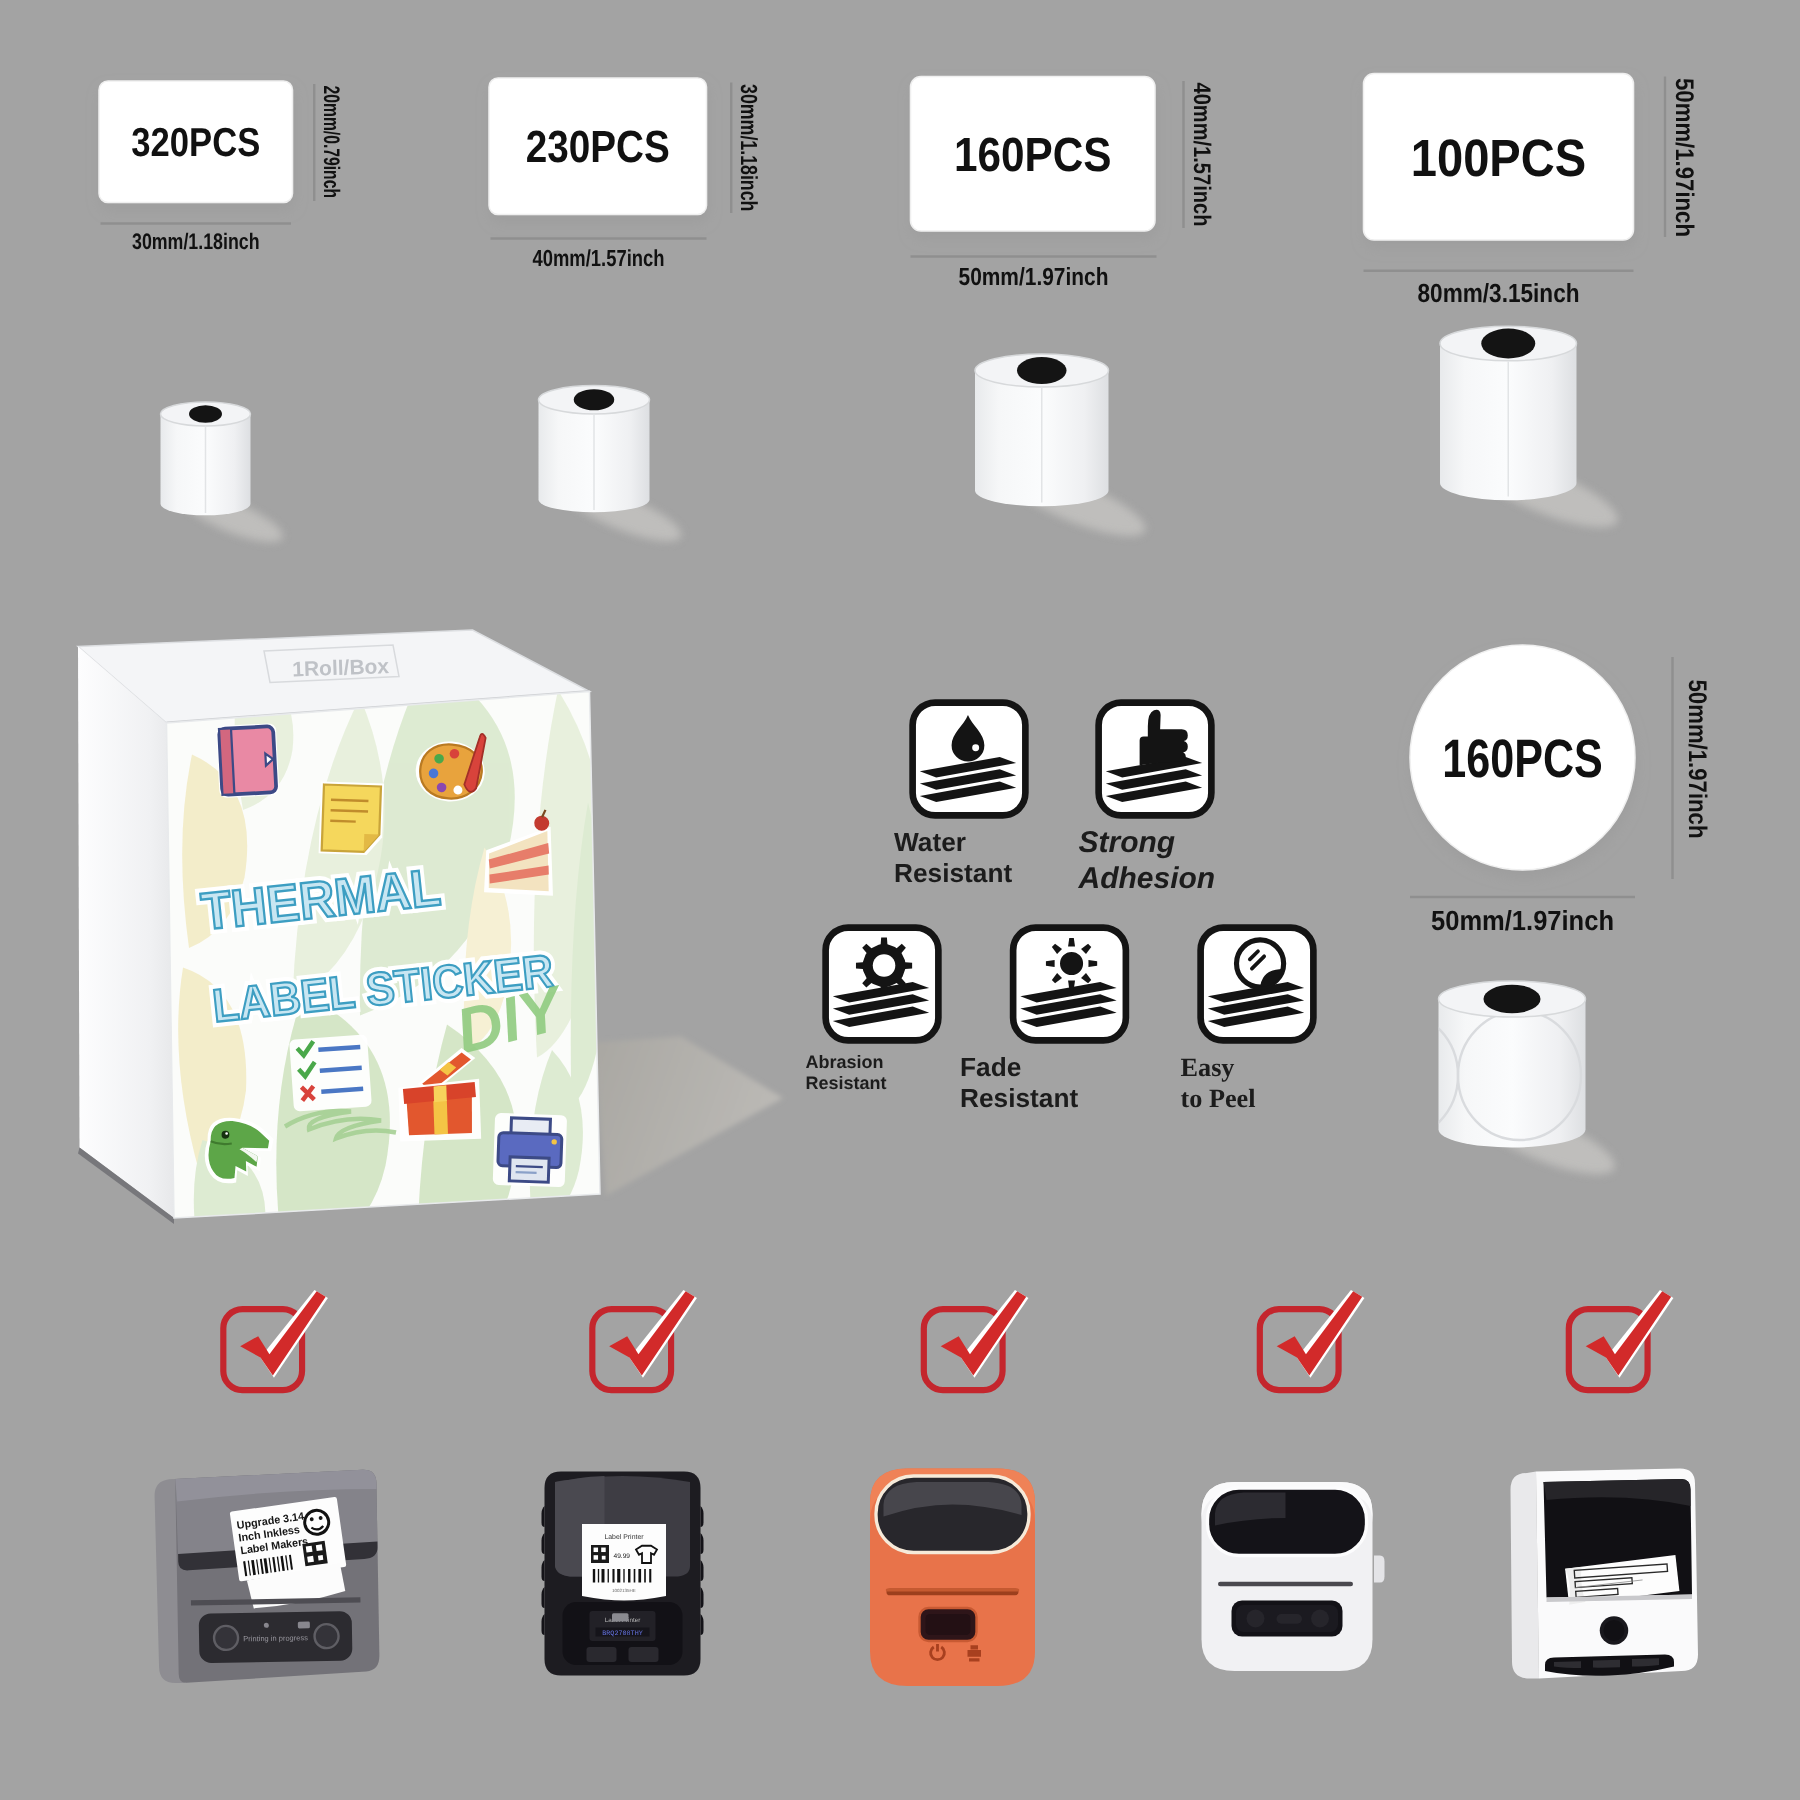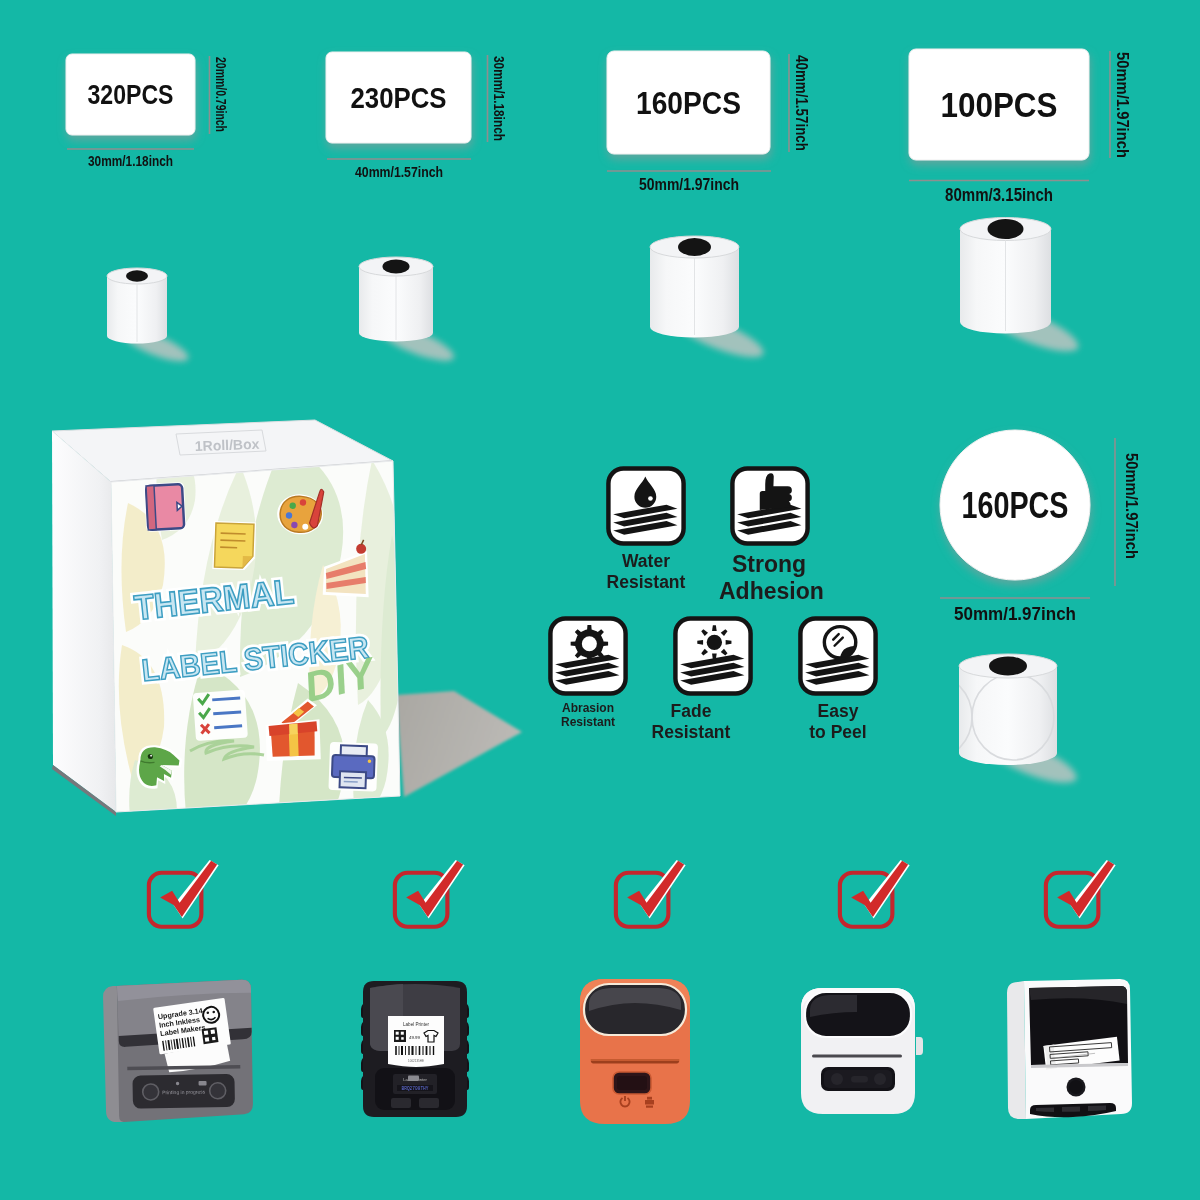--- a/index.html
+++ b/index.html
@@ -1,18 +1,18 @@
 <!DOCTYPE html>
 <html><head>
 <meta charset="utf-8">
 <style>
   html,body{margin:0;padding:0;background:#ffffff;}
-  #canvas{position:relative;width:1200px;height:1200px;background:#14b8a6;overflow:hidden;
+  #canvas{position:relative;width:1200px;height:1200px;background:#a3a3a3;overflow:hidden;
           font-family:"Liberation Sans",sans-serif;}
-  .iconlab{position:absolute;font-weight:bold;color:#1c1c1c;text-align:center;line-height:1.18;}
+  .iconlab{position:absolute;font-weight:bold;color:#1c1c1c;line-height:1.18;}
   .abs{position:absolute;}
 </style>
 </head>
 <body>
 <div id="canvas">
 
   <svg class="abs" style="left:0px;top:0px;" width="1200" height="230" viewBox="0 0 1200 230">
     <defs>
       <filter id="cardsh" x="-30%" y="-30%" width="160%" height="170%">
         <feDropShadow dx="1" dy="5" stdDeviation="4" flood-color="#9a9a9a" flood-opacity="0.55"></feDropShadow>
@@ -258,21 +258,21 @@
     <path d="M59 17 C 63 27, 75 35, 75 46.5 A 16 16 0 0 1 43 46.5 C 43 35, 55 27, 59 17 Z" fill="#141414"></path>
     <circle cx="66.5" cy="49" r="3.4" fill="#fff"></circle>
   </svg>
   <div class="iconlab" style="left:596px;top:551px;width:100px;font-size:17.5px;">Water<br>Resistant</div>
 
   <svg class="abs" style="left:729px;top:465px;" width="82" height="82" viewBox="0 0 120 120">
     <use href="#ibox"></use>
       <use href="#sheets"></use>
     <path d="M45 66 L45 42 Q45 38 49 38 L53 38 L53 28 Q53 15 59 12.5 Q65 10.5 65.5 17 L65 31 L86 31 Q92 31 92 37 Q92 41.5 88 42.5 Q92 43.5 92 48 Q92 52.5 87.5 53.5 Q90.5 55 90 58.5 Q89.5 62.5 85 62.5 L65 63.5 Z" fill="#141414"></path>
   </svg>
-  <div class="iconlab" style="left:719px;top:551px;width:100px;font-size:23px;">Strong<br>Adhesion</div>
+  <div class="iconlab" style="left:719px;top:551px;width:100px;font-size:20px;font-style:italic;">Strong<br>Adhesion</div>
 
   <svg class="abs" style="left:547px;top:615px;" width="82" height="82" viewBox="0 0 120 120">
     <use href="#ibox"></use>
       <use href="#sheets"></use>
     <path d="M82.3,36.7 L82.7,38.7 L89.4,39.2 L89.4,44.8 L82.7,45.3 L80.1,52.6 L79.0,54.3 L83.3,59.3 L79.3,63.3 L74.3,59.0 L67.3,62.3 L65.3,62.7 L64.8,69.4 L59.2,69.4 L58.7,62.7 L51.4,60.1 L49.7,59.0 L44.7,63.3 L40.7,59.3 L45.0,54.3 L41.7,47.3 L41.3,45.3 L34.6,44.8 L34.6,39.2 L41.3,38.7 L43.9,31.4 L45.0,29.7 L40.7,24.7 L44.7,20.7 L49.7,25.0 L56.7,21.7 L58.7,21.3 L59.2,14.6 L64.8,14.6 L65.3,21.3 L72.6,23.9 L74.3,25.0 L79.3,20.7 L83.3,24.7 L79.0,29.7 Z" fill="#141414"></path>
     <circle cx="62" cy="42" r="11" fill="#fff"></circle>
   </svg>
   <div class="iconlab" style="left:537px;top:701px;width:102px;font-size:12px;">Abrasion<br>Resistant</div>
 
   <svg class="abs" style="left:672px;top:615px;" width="82" height="82" viewBox="0 0 120 120">
@@ -295,21 +295,21 @@
   <svg class="abs" style="left:797px;top:615px;" width="82" height="82" viewBox="0 0 120 120">
     <use href="#ibox"></use>
       <use href="#sheets"></use>
     <circle cx="63" cy="40" r="23" fill="#fff" stroke="#141414" stroke-width="5"></circle>
     <path d="M63 63 A23 23 0 0 0 85.5 45 Q70 46 66 54 Q63.5 58 63 63 Z" fill="#141414"></path>
     <g stroke="#141414" stroke-width="3.6" stroke-linecap="round">
       <line x1="53" y1="36" x2="61" y2="28"></line>
       <line x1="55" y1="45" x2="67" y2="33"></line>
     </g>
   </svg>
-  <div class="iconlab" style="left:787px;top:701px;width:102px;font-size:17.5px;">Easy<br>to Peel</div>
+  <div class="iconlab" style="left:787px;top:701px;width:102px;font-size:17.5px;font-family:Liberation Serif, serif;">Easy<br>to Peel</div>
 
   <svg class="abs" style="left:900px;top:420px;" width="300 " height="220" viewBox="0 0 300 220">
     <g font-family="Liberation Sans, sans-serif" font-weight="bold" fill="#111">
       <circle cx="115" cy="85" r="75" fill="#fff" stroke="#f0f0f0" filter="url(#cardsh)"></circle>
       <text x="115" y="98" font-size="36" text-anchor="middle" textLength="107" lengthAdjust="spacingAndGlyphs">160PCS</text>
       <line x1="215" y1="18" x2="215" y2="166" stroke="#8f8f8f" stroke-width="1.6"></line>
       <text transform="rotate(90 226 33)" x="226" y="33" font-size="17" textLength="106" lengthAdjust="spacingAndGlyphs">50mm/1.97inch</text>
       <line x1="40" y1="178" x2="190" y2="178" stroke="#8f8f8f" stroke-width="1.6"></line>
       <text x="115" y="200" font-size="18.5" text-anchor="middle" textLength="122" lengthAdjust="spacingAndGlyphs">50mm/1.97inch</text>
     </g>

